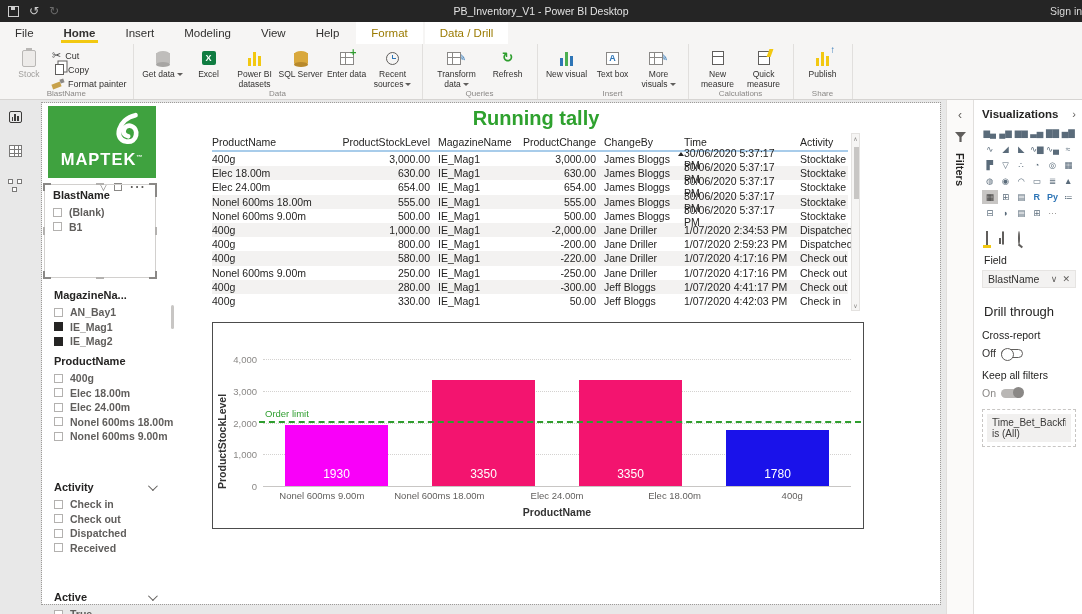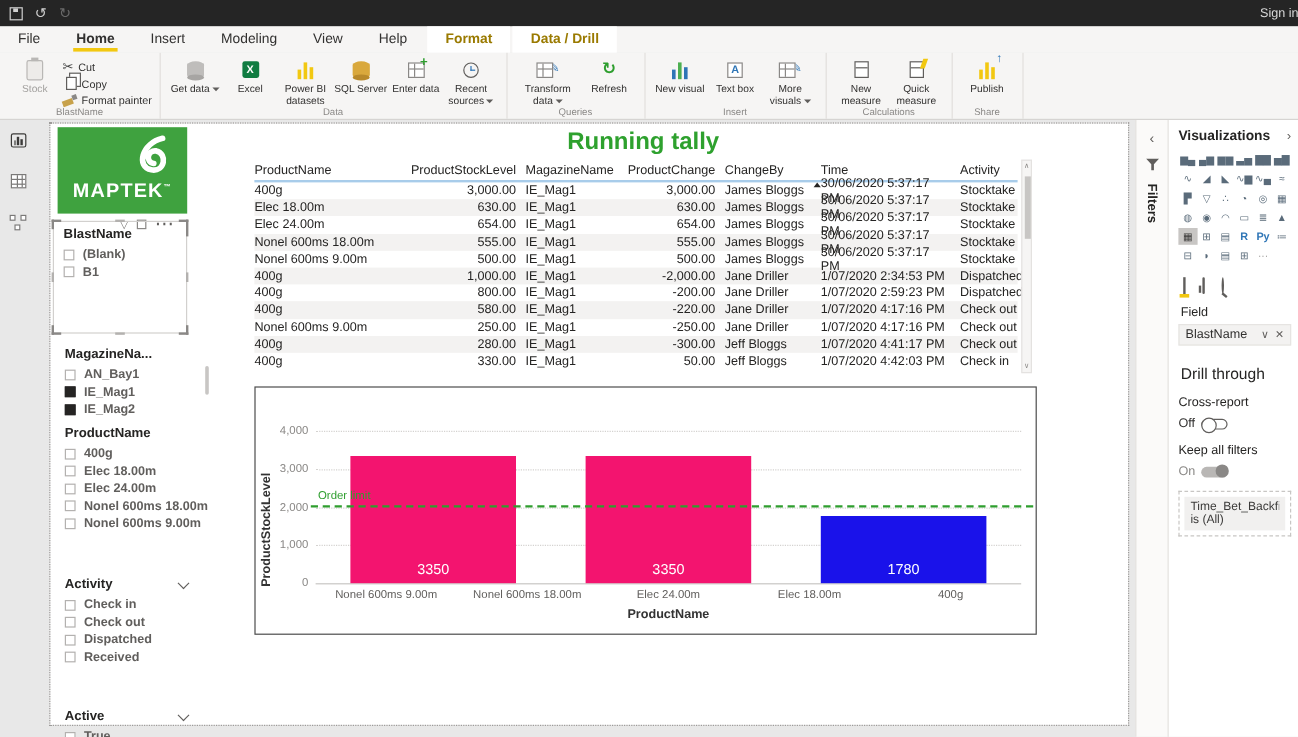--- a/index.html
+++ b/index.html
@@ -13,21 +13,21 @@
   .tb-ic.dis{color:#6A6A6A;}
   .floppy{width:11px;height:11px;border:1.5px solid #CFCFCF;position:relative;}
   .floppy::after{content:"";position:absolute;left:2px;top:0;width:4px;height:3px;background:#CFCFCF;}
   .tb-title{position:absolute;left:0;width:100%;text-align:center;font-size:10.5px;color:#E2E2E2;}
   .tb-sign{position:absolute;right:0;width:32px;overflow:hidden;white-space:nowrap;font-size:10.5px;}
   
   .tabrow{position:absolute;left:0;top:22px;width:1082px;height:22px;background:#F6F5F4;display:flex;align-items:stretch;font-size:11.5px;}
   .rtab{padding:0 15px;display:flex;align-items:center;color:#323130;position:relative;cursor:pointer;}
   .rtab[data-state="selected"]{font-weight:700;}
   .rtab[data-state="selected"]::after{content:"";position:absolute;left:12px;right:12px;bottom:1px;height:3px;background:#F2C811;}
-  .rtab[data-state="contextual"]{background:#FFFFFF;color:#9A7A00;font-weight:700;margin-left:2px;}
+  .rtab[data-state="contextual"]{background:#FFFFFF;color:#9A7A00;font-weight:400;margin-left:2px;}
   
   .ribbon{position:absolute;left:0;top:44px;width:1082px;height:56px;background:#F6F5F4;border-bottom:1px solid #D6D4D2;display:flex;}
   .rgroup{position:relative;border-right:1px solid #E1DFDD;padding:3px 6px 12px 6px;display:flex;align-items:flex-start;}
   .rg-label{position:absolute;bottom:1px;left:0;width:100%;text-align:center;font-size:8px;color:#8A8886;}
   .bigbtn{width:46px;display:flex;flex-direction:column;align-items:center;font-size:8.5px;color:#323130;line-height:1.12;text-align:center;cursor:pointer;padding-top:1px;}
   .bigbtn .bic{height:20px;display:flex;align-items:center;justify-content:center;margin-bottom:2px;}
   .bigbtn.dis{color:#A19F9D;}
   .smallcol{display:flex;flex-direction:column;justify-content:flex-start;gap:1px;padding-top:2px;}
   .smallbtn{display:flex;align-items:center;gap:4px;font-size:9px;color:#323130;height:13px;cursor:pointer;}
   .dd-arrow{display:inline-block;width:0;height:0;border-left:3px solid transparent;border-right:3px solid transparent;border-top:3.5px solid #605E5C;margin-left:2px;vertical-align:middle;}
@@ -188,20 +188,21 @@
 </style>
 </head>
 <body>
 
 <div class="titlebar">
   <div class="tb-icons">
     <span class="floppy"></span>
     <span class="tb-ic">↺</span>
     <span class="tb-ic dis">↻</span>
   </div>
+  <div class="tb-title">PB_Inventory_V1 - Power BI Desktop</div>
   <div class="tb-sign">Sign in</div>
 </div>
 
 <div class="tabrow">
 
     <div class="rtab" data-state="normal">File</div>
 
     <div class="rtab" data-state="selected">Home</div>
 
     <div class="rtab" data-state="normal">Insert</div>
@@ -661,20 +662,25 @@
       <div class="gl gl3"></div>
       <div class="gl gl4"></div>
       <span class="ytick yt0">4,000</span>
       <span class="ytick yt1">3,000</span>
       <span class="ytick yt2">2,000</span>
       <span class="ytick yt3">1,000</span>
       <span class="ytick yt4">0</span>
       <div class="slots">
 
 
+          <div class="slot">
+            <div class="bar" style="height: 48.25%; background: rgb(249, 0, 249);">
+              <span class="bar-label">1930</span>
+            </div>
+          </div>
 
           <div class="slot">
             <div class="bar" style="height: 83.75%; background: rgb(243, 20, 111);">
               <span class="bar-label">3350</span>
             </div>
           </div>
 
           <div class="slot">
             <div class="bar" style="height: 83.75%; background: rgb(243, 20, 111);">
               <span class="bar-label">3350</span>

